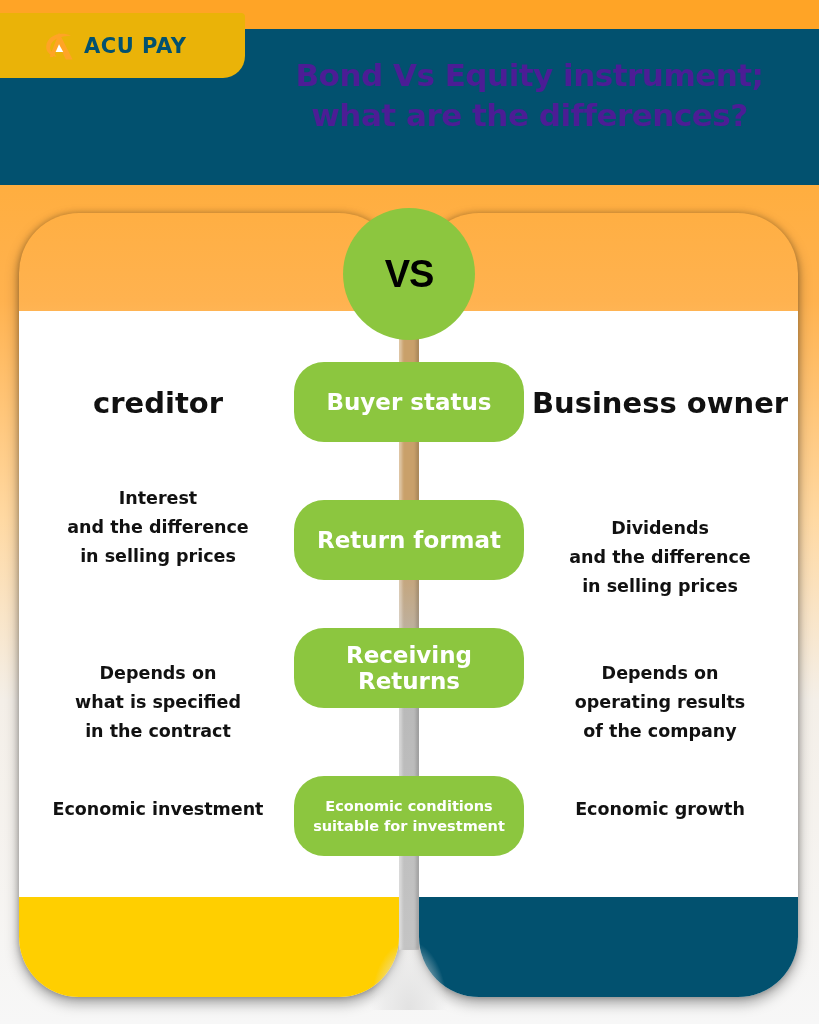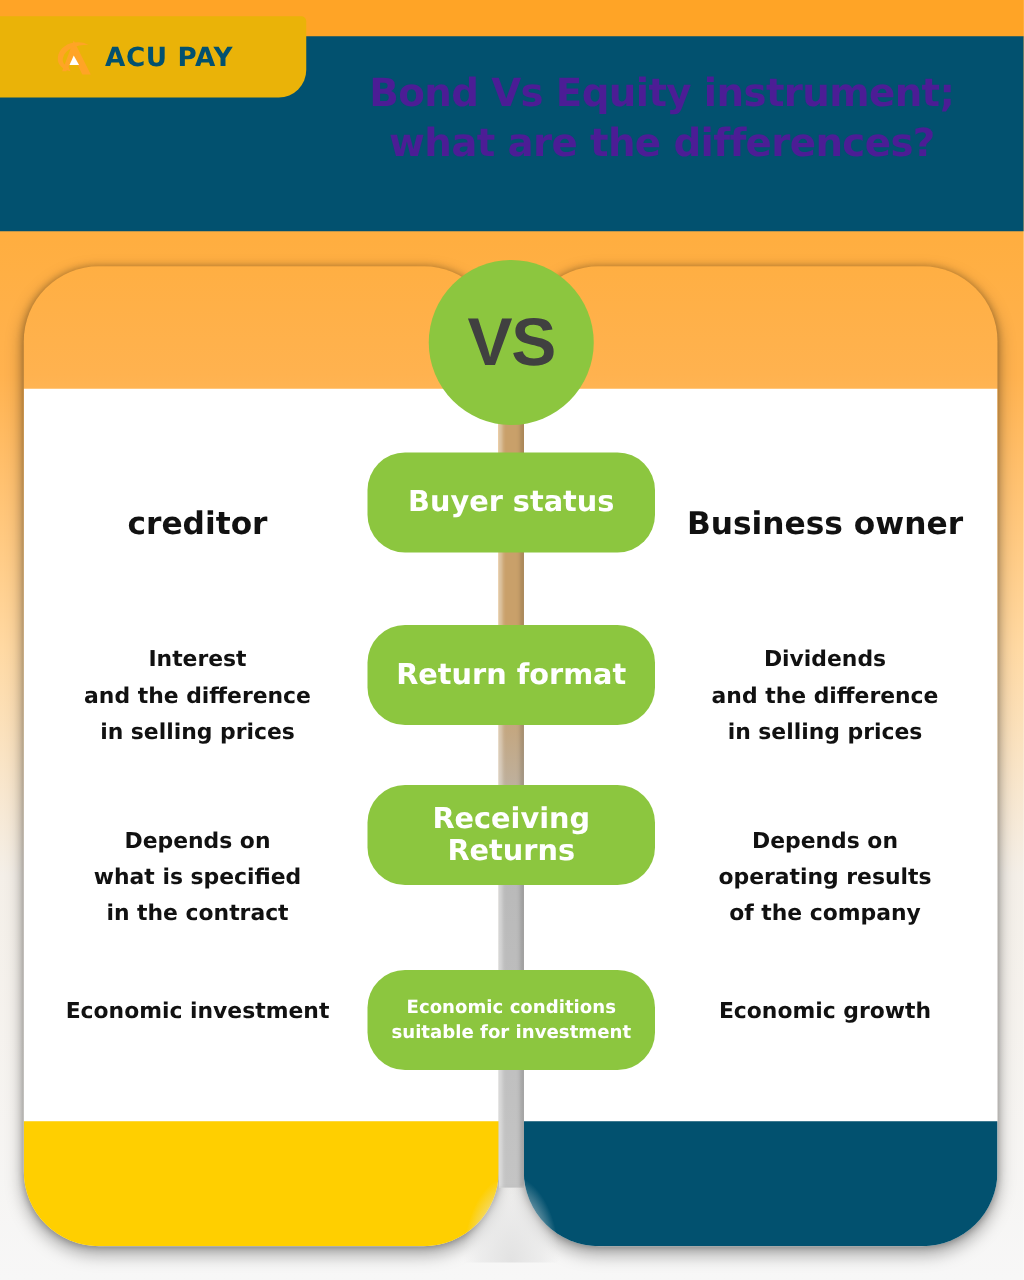--- a/index.html
+++ b/index.html
@@ -43,35 +43,35 @@
     box-shadow: inset 3px 0 3px rgba(255,255,255,0.4), inset -3px 0 3px rgba(0,0,0,0.15);
   }
   .pole-base {
     position:absolute; left:370px; top:940px; width:78px; height:70px;
     background: radial-gradient(ellipse at 50% 100%, #e2e2e2 0%, rgba(230,230,230,0.6) 45%, rgba(240,240,240,0) 70%);
   }
   .vs-circle {
     position:absolute; left:343px; top:208px; width:132px; height:132px; border-radius:50%;
     background:#8cc63f; display:flex; align-items:center; justify-content:center;
   }
-  .vs-text { color:#404040; font-weight:bold; font-size:54px; font-family:"Liberation Sans", sans-serif; letter-spacing:-1px; }
+  .vs-text { color:#000000; font-weight:bold; font-size:38px; font-family:"Liberation Sans", sans-serif; letter-spacing:-1px; }
   .pill {
     position:absolute; left:294px; width:230px; height:80px; border-radius:30px;
     background:#8cc63f; color:#fff; font-weight:bold; display:flex; align-items:center; justify-content:center;
     text-align:center; line-height:1.15;
   }
   .pill.lg { font-size:23px; }
   .pill.sm { font-size:14.5px; line-height:20px; }
   .cell {
     position:absolute; width:300px; text-align:center; color:#111;
     font-weight:bold; display:flex; align-items:center; justify-content:center;
   }
   .cell.left { left:8px; }
   .cell.right { left:510px; }
-  .cell.big { font-size:25px; height:60px;align-items:flex-end; }
+  .cell.big { font-size:29px; height:60px; }
   .cell.mid { font-size:17.5px; line-height:29px; height:100px; }
   .cell.small { font-size:17.5px; height:40px; }
 </style>
 </head>
 <body>
 
 <div class="top-strip"></div>
 <div class="header-band"></div>
 
 <div class="logo-box">
@@ -108,21 +108,21 @@
 <div class="cell left big" style="top:373px;">
   <span>creditor</span>
 </div>
 <div class="pill lg" style="top:362px;">
   <span>Buyer status</span>
 </div>
 <div class="cell right big" style="top:373px;">
   <span>Business owner</span>
 </div>
 
-<div class="cell left mid" style="top:507px;">
+<div class="cell left mid" style="top:477px;">
   <div>
     <div>Interest</div>
     <div>and the difference</div>
     <div>in selling prices</div>
   </div>
 </div>
 <div class="pill lg" style="top:500px;">
   <span>Return format</span>
 </div>
 <div class="cell right mid" style="top:507px;">

